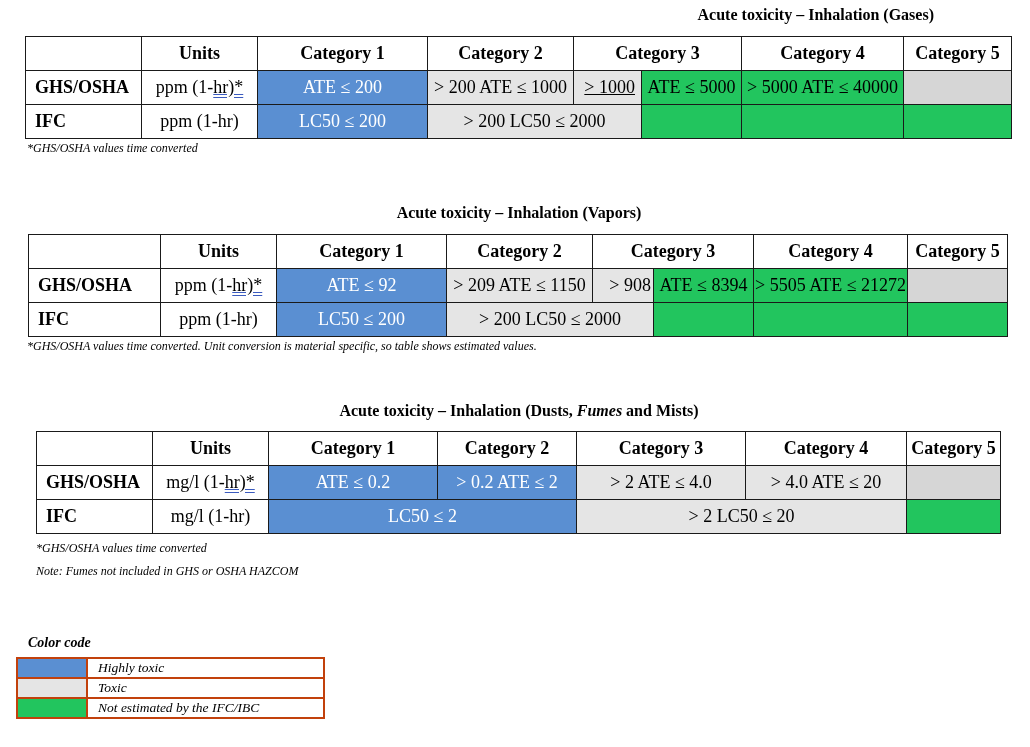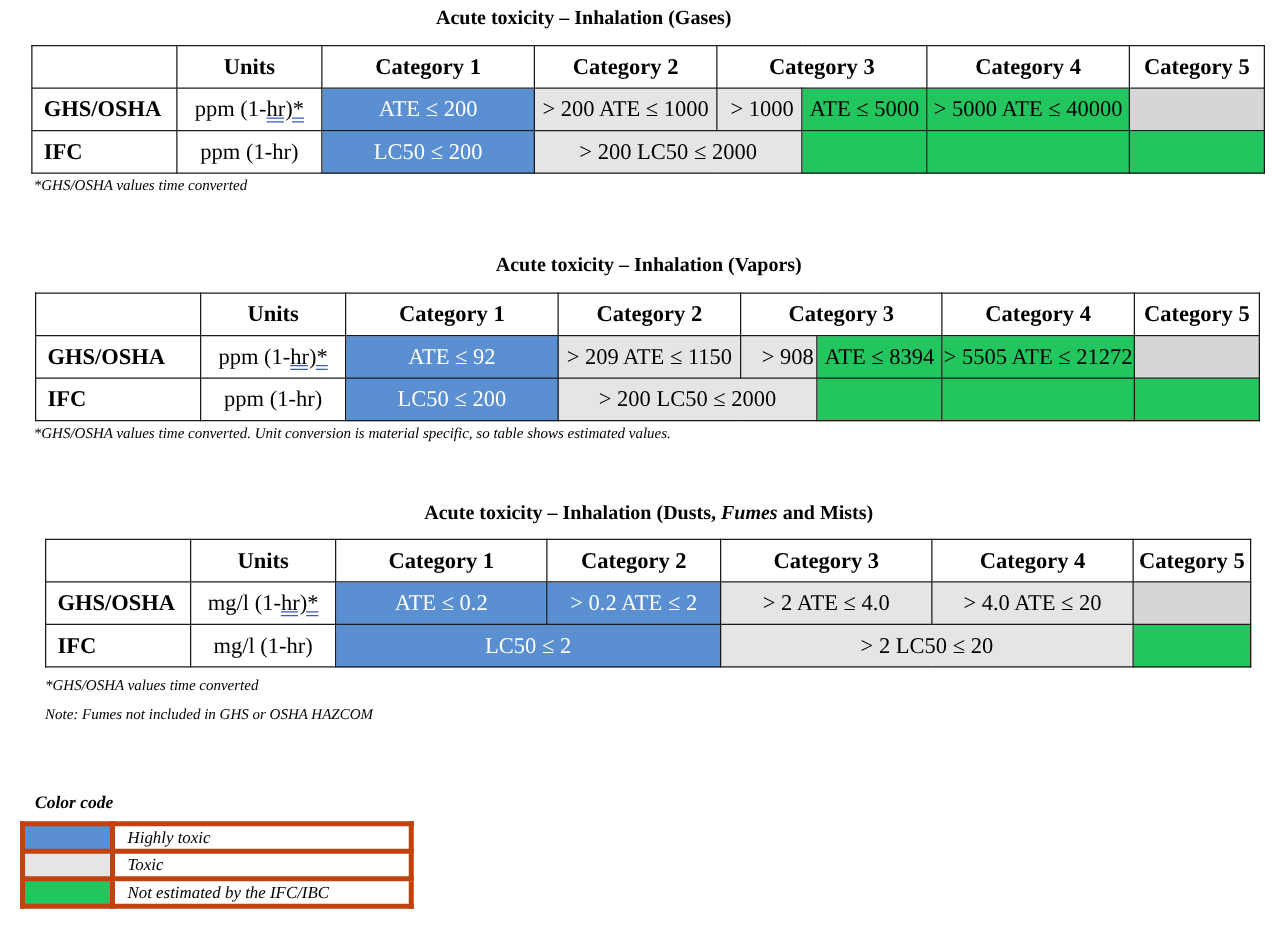--- a/index.html
+++ b/index.html
@@ -12,28 +12,28 @@
   table.tox tr.hdr td { font-weight: bold; background: #fff; }
   table.tox td.rowlbl { font-weight: bold; text-align: left; padding-left: 9px; }
   .c-high { background: #5a8fd2; color: #ffffff; margin-left: 16px; }
   .c-tox { background: #e5e5e5; }
   .c-nifc { background: #22c55e; }
   .c-nosha { background: #d6d6d6; }
   .ul-dbl { text-decoration: underline double #3b5bbf; }
   .note { position: absolute; font-style: italic; font-size: 12px; }
   .legend-title { position: absolute; left: 28px; top: 635px; font-weight: bold; font-style: italic; font-size: 14px; }
   table.legend { position: absolute; left: 16px; top: 657px; border-collapse: collapse; font-size: 13.5px; font-style: italic; }
-  table.legend td { border: 4px solid #c2410c; height: 18px; padding: 0; }
+  table.legend td { border: 2px solid #c2410c; height: 18px; padding: 0; }
   table.legend td.sw { width: 68px; }
   table.legend td.lbl { width: 225px; padding-left: 10px; }
 </style>
 </head>
 <body>
 
-<div class="title" style="left:0;width:934px;top:6px;">Acute toxicity – Inhalation (Gases)</div>
+<div class="title" style="left:0;width:934px;top:6px;text-align:right;">Acute toxicity – Inhalation (Gases)</div>
 <table class="tox" style="left:25px;top:36px;width:986px;">
   <colgroup>
       <col style="width:116px">
       <col style="width:116px">
       <col style="width:170px">
       <col style="width:146px">
       <col style="width:68px">
       <col style="width:100px">
       <col style="width:162px">
       <col style="width:108px">
@@ -46,21 +46,21 @@
     <td>Category 2</td>
     <td colspan="2">Category 3</td>
     <td>Category 4</td>
     <td>Category 5</td>
   </tr>
   <tr>
     <td class="rowlbl">GHS/OSHA</td>
     <td><span>ppm (1-</span><span class="ul-dbl">hr)*</span></td>
     <td class="c-high">ATE ≤ 200</td>
     <td class="c-tox">&gt; 200 ATE ≤ 1000</td>
-    <td class="c-tox" style="text-align:right;padding-right:6px;">&gt; 1000</td>
+    <td class="c-tox" style="text-align:right;padding-right:6px;text-decoration:underline;">&gt; 1000</td>
     <td class="c-nifc">ATE ≤ 5000</td>
     <td class="c-nifc">&gt; 5000 ATE ≤ 40000</td>
     <td class="c-nosha"></td>
   </tr>
   <tr>
     <td class="rowlbl">IFC</td>
     <td>ppm (1-hr)</td>
     <td class="c-high">LC50 ≤ 200</td>
     <td colspan="2" class="c-tox">&gt; 200 LC50 ≤ 2000</td>
     <td class="c-nifc"></td>

